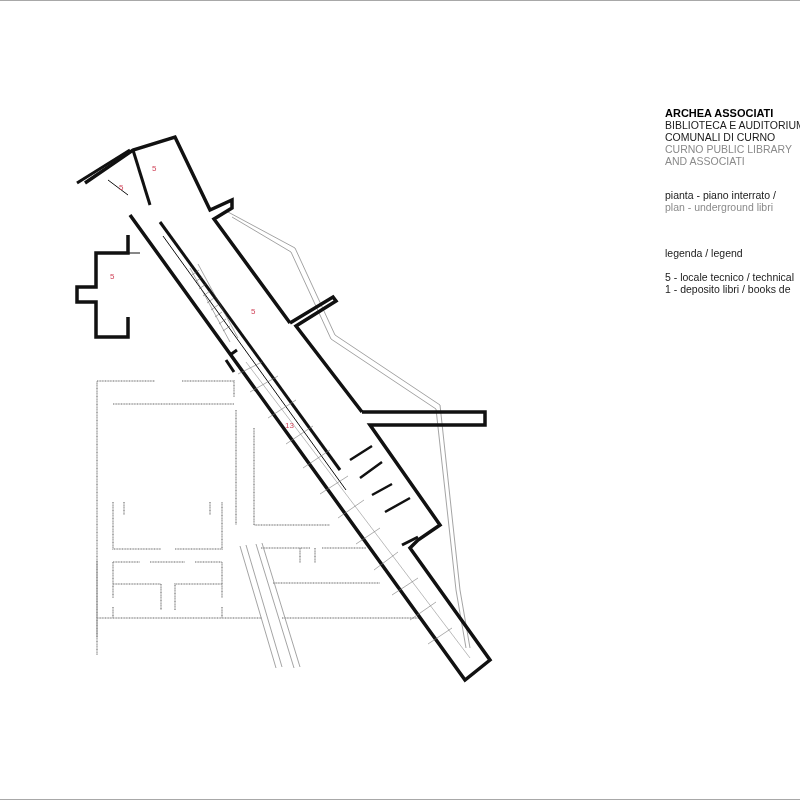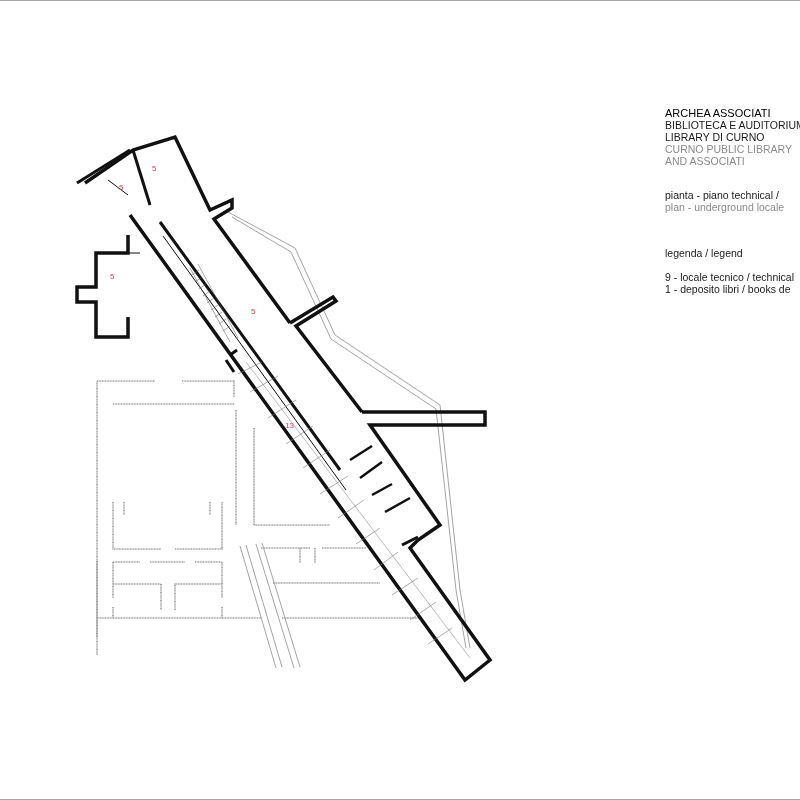--- a/index.html
+++ b/index.html
@@ -1,21 +1,21 @@
 <!DOCTYPE html>
 <html><head>
 <meta charset="utf-8">
 <style>
   html, body { margin: 0; padding: 0; background: #ffffff; }
   body { width: 800px; height: 800px; position: relative; overflow: hidden; font-family: "Liberation Sans", sans-serif; }
   .frame-top { position: absolute; left: 0; top: 0; width: 800px; height: 1px; background: #a8a8a8; }
   .frame-bottom { position: absolute; left: 0; top: 799px; width: 800px; height: 1px; background: #a8a8a8; }
   .plan { position: absolute; left: 0; top: 0; width: 800px; height: 800px; }
   .info { position: absolute; left: 665px; top: 107px; width: 135px; font-size: 10.5px; line-height: 12px; white-space: nowrap; color: #1a1a1a; }
-  .info .firm { font-weight: normal; font-size: 11px; color: #000; }
+  .info .firm { font-weight: bold; font-size: 11px; color: #000; }
   .info .grey { color: #8a8a8a; }
   .info .block { display: block; }
   .info .gap1 { height: 22px; }
   .info .gap2 { height: 34px; }
   .info .gap3 { height: 12px; }
   .room-label { font-family: "Liberation Sans", sans-serif; font-size: 8px; fill: #d0455a; }
 </style>
 </head>
 <body>
 
@@ -84,26 +84,26 @@
     <text class="room-label" x="152" y="171">5</text>
     <text class="room-label" x="110" y="279">5</text>
     <text class="room-label" x="251" y="314">5</text>
     <text class="room-label" x="285" y="428">13</text>
   </g>
 </svg>
 
 <div class="info">
   <span class="block firm">ARCHEA ASSOCIATI</span>
   <span class="block">BIBLIOTECA E AUDITORIUM</span>
-  <span class="block">LIBRARY DI CURNO</span>
+  <span class="block">COMUNALI DI CURNO</span>
   <span class="block grey">CURNO PUBLIC LIBRARY</span>
   <span class="block grey">AND ASSOCIATI</span>
   <div class="gap1"></div>
-  <span class="block">pianta - piano technical /</span>
-  <span class="block grey">plan - underground locale</span>
+  <span class="block">pianta - piano interrato /</span>
+  <span class="block grey">plan - underground libri</span>
   <div class="gap2"></div>
   <span class="block">legenda / legend</span>
   <div class="gap3"></div>
-  <span class="block">9 - locale tecnico / technical</span>
+  <span class="block">5 - locale tecnico / technical</span>
   <span class="block">1 - deposito libri / books de</span>
 </div>
 
 <div class="frame-bottom"></div>
 
 </body></html>

